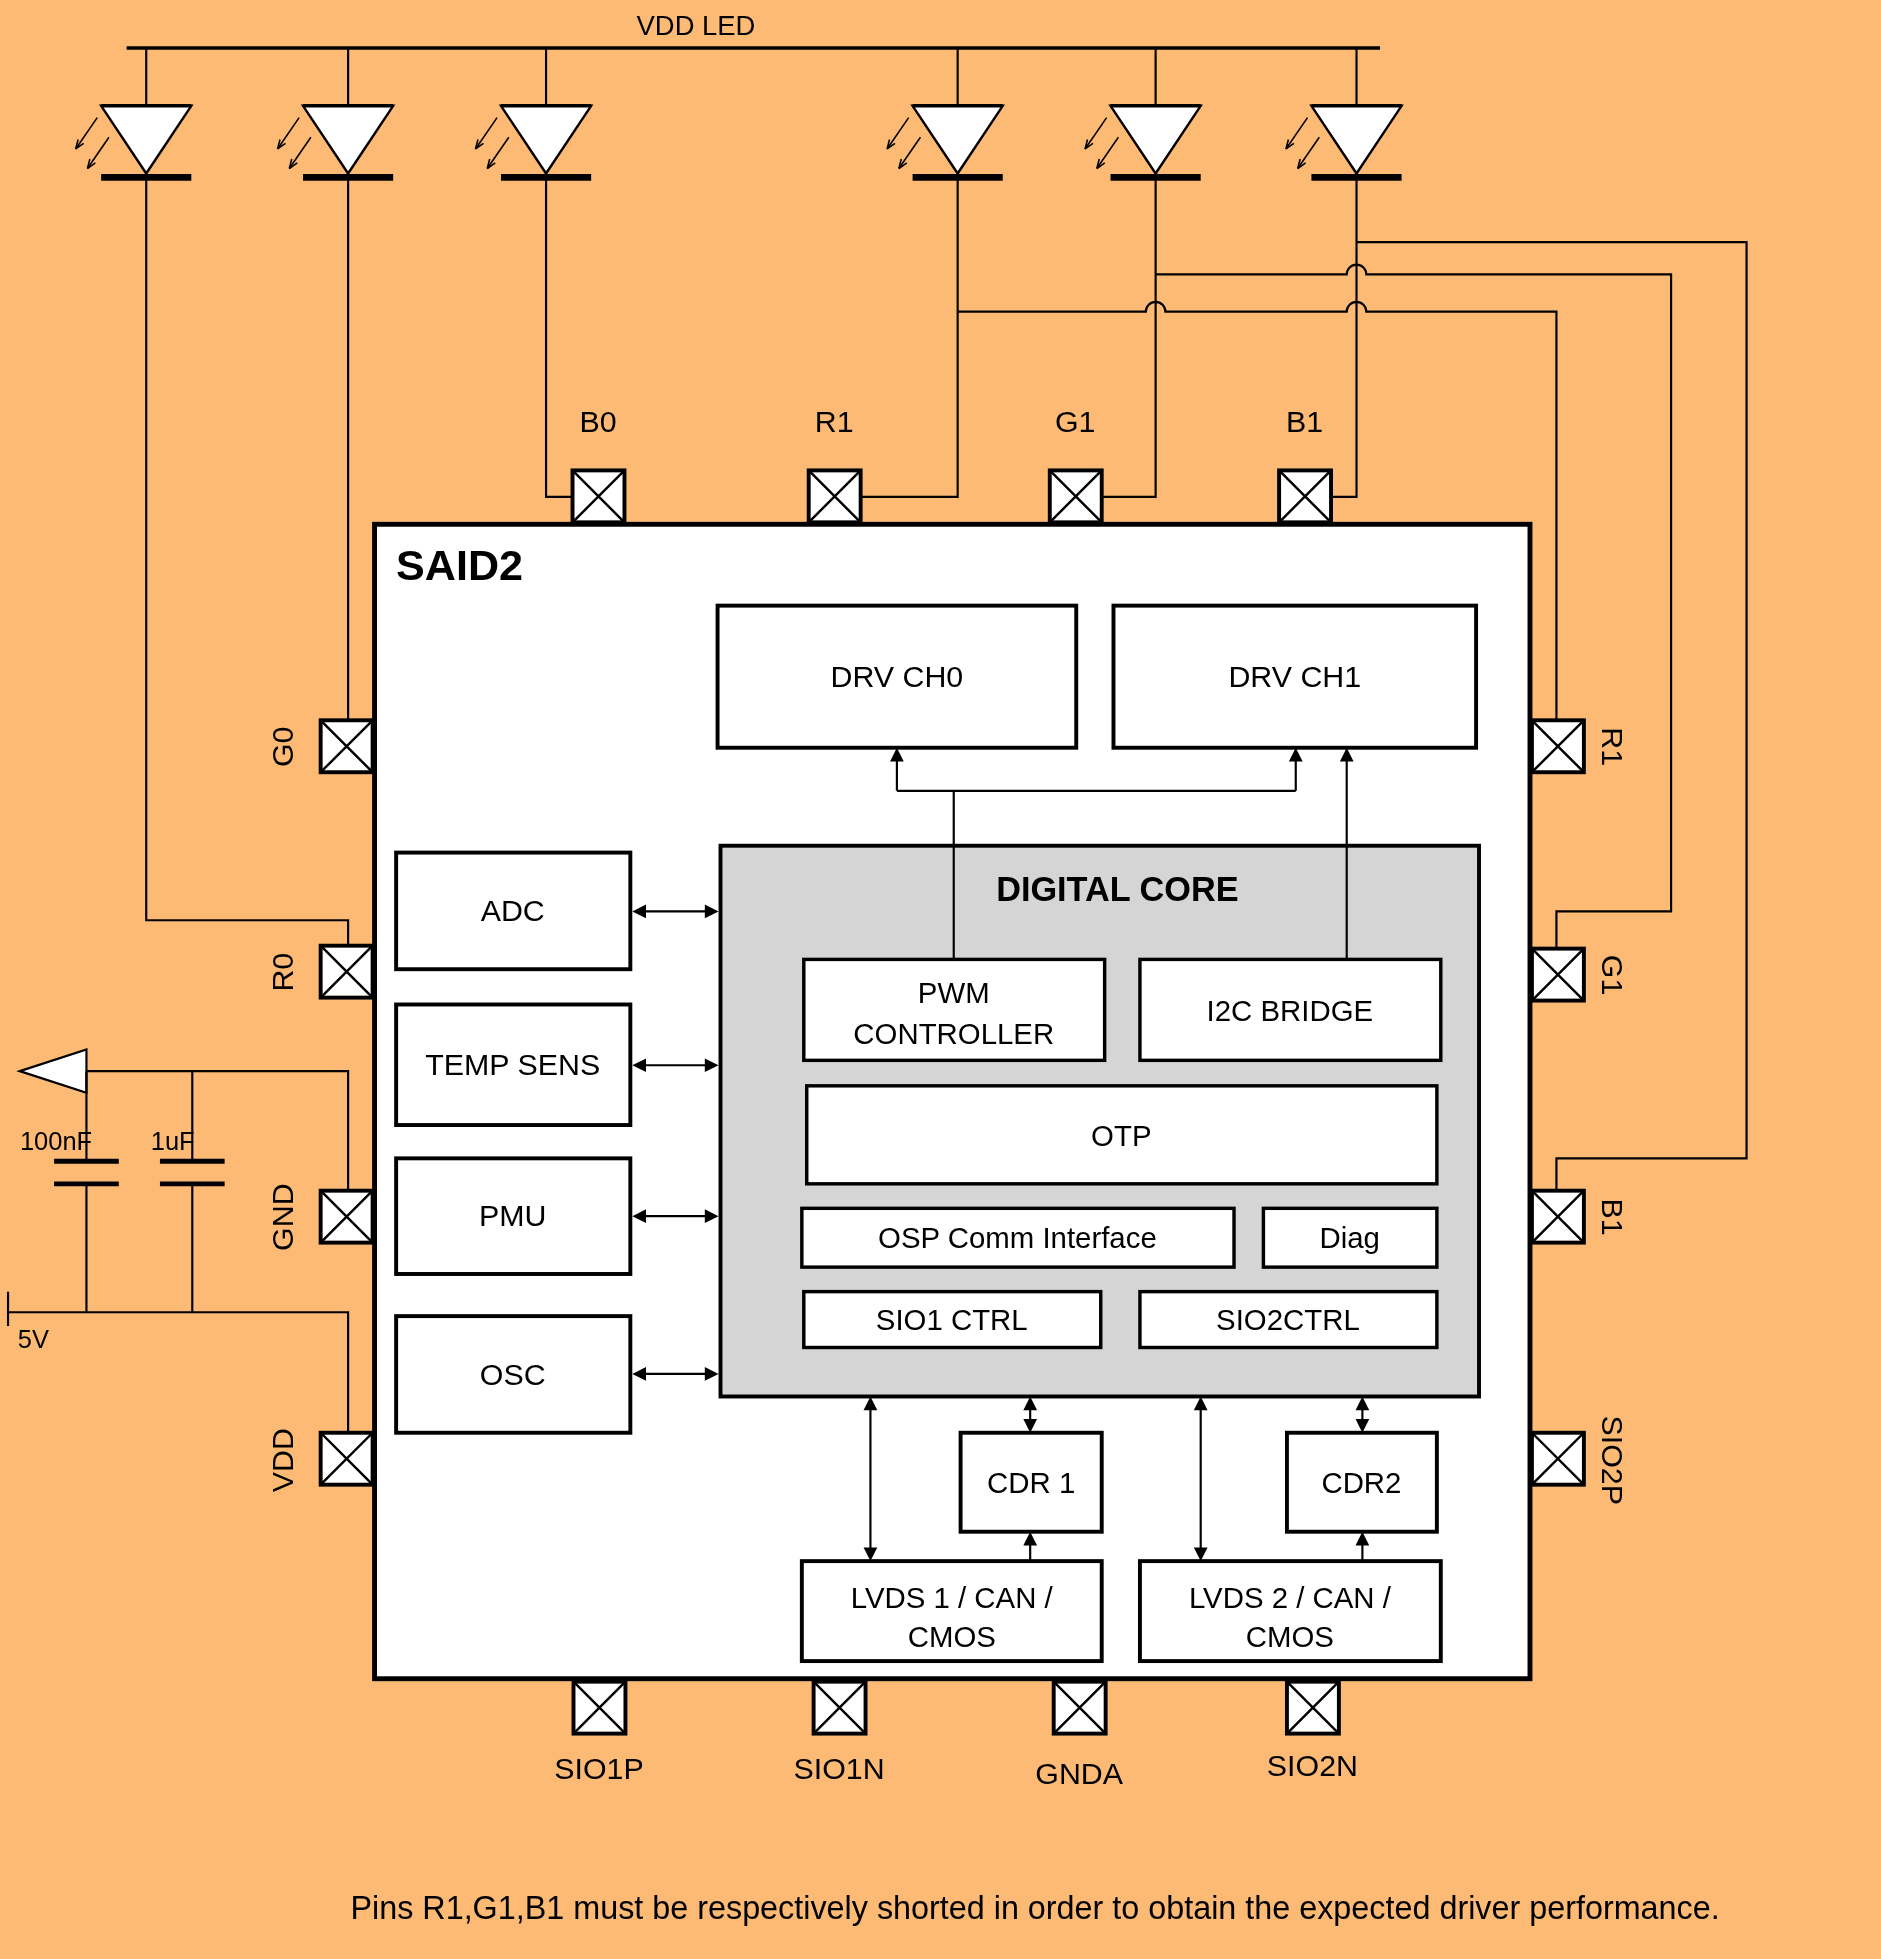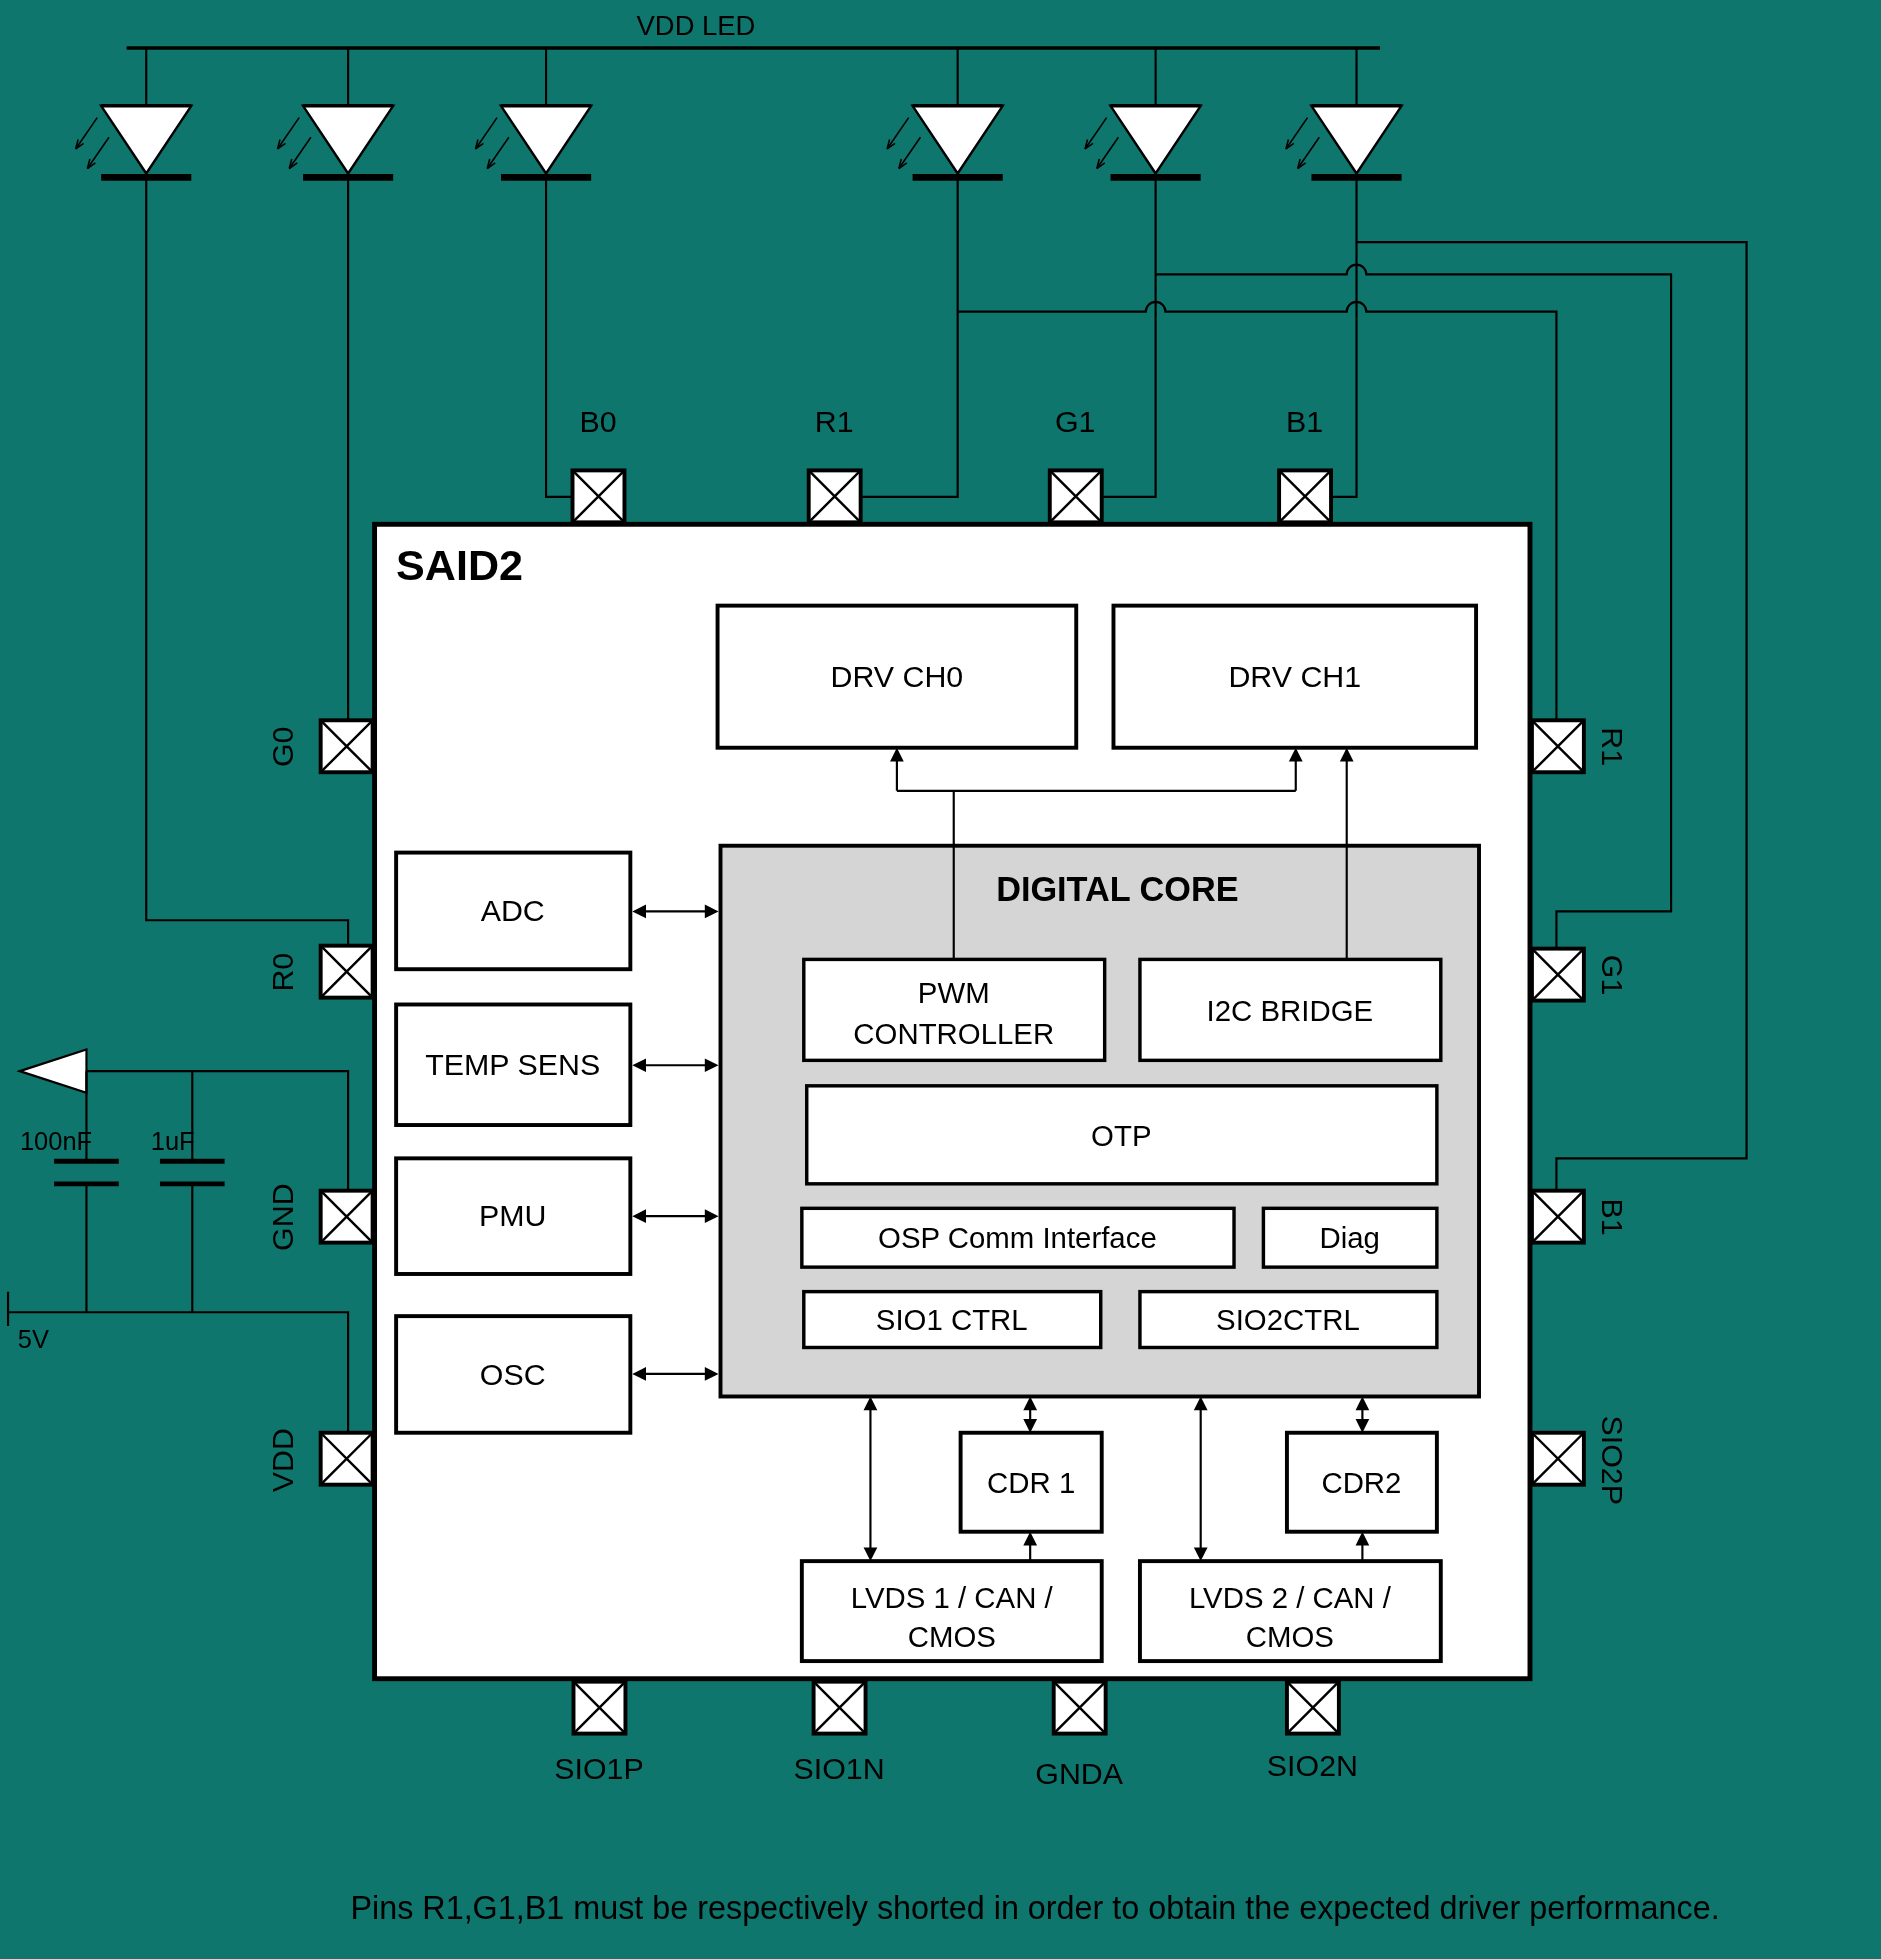--- a/index.html
+++ b/index.html
@@ -1,16 +1,16 @@
 <!DOCTYPE html>
 <html><head>
 <meta charset="utf-8">
 <style>
   html,body{margin:0;padding:0;background:#ffffff;}
-  .page{width:1882px;height:1959px;position:relative;background:#0f766e;}
+  .page{width:1882px;height:1959px;position:relative;background:#fdba74;}
   svg{display:block;}
   text{font-family:"Liberation Sans", sans-serif;fill:#000;}
   .t26{font-size:26px;}
   .t28{font-size:28px;}
   .t30{font-size:30px;}
   .t31{font-size:31px;}
   .t33{font-size:33px;}
   .said{font-size:44px;font-weight:bold;}
   .core-title{font-size:35px;font-weight:bold;}
   .wire{stroke:#000;stroke-width:2.2;fill:none;}

